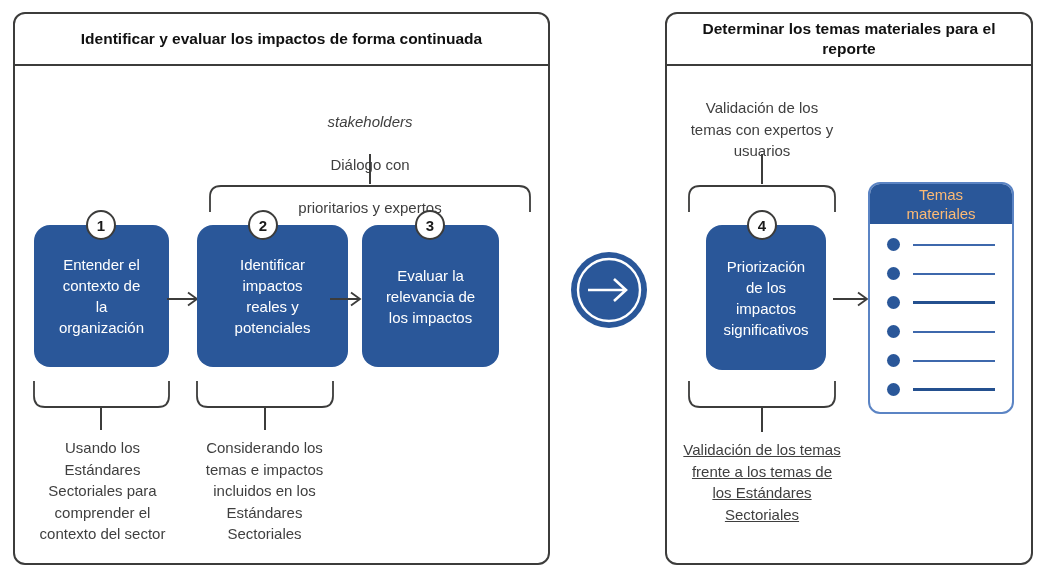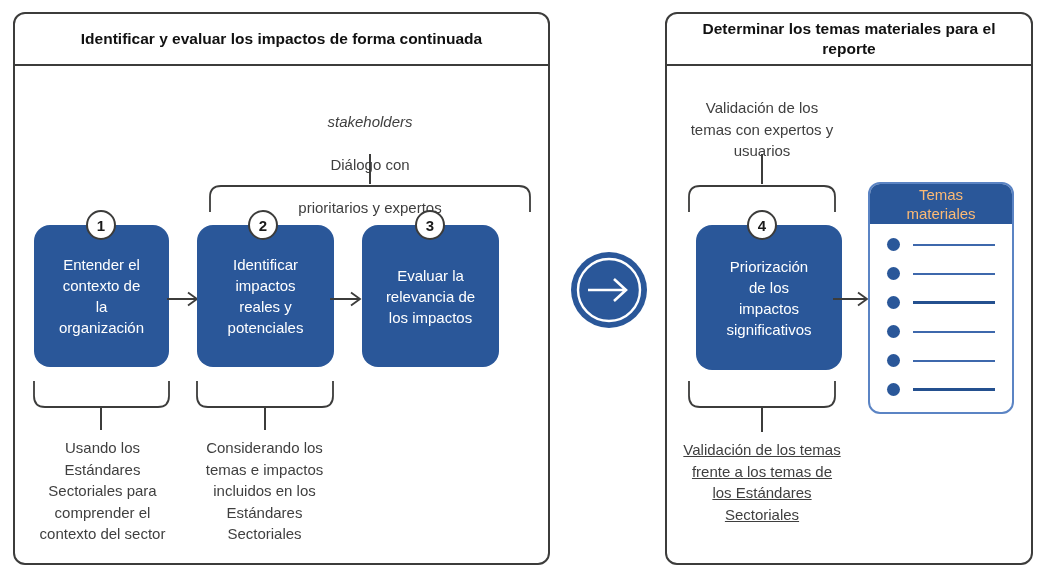--- a/index.html
+++ b/index.html
@@ -100,21 +100,21 @@
 la
 organización</div>
 
     <svg class="flow-arrow" style="left:152px; top:277px;" width="32" height="16">
       <path d="M0,8 H29 M21,1.5 L30,8 L21,14.5" fill="none" stroke="#3c3c3b" stroke-width="1.8"></path>
     </svg>
 
     <div class="num-circle" style="left:233px; top:196px;">
       <span>2</span>
     </div>
-    <div class="step-box" style="left:182px; top:211px; width:137px; height:142px;">Identificar
+    <div class="step-box" style="left:182px; top:211px; width:151px; height:142px;">Identificar
 impactos
 reales y
 potenciales</div>
 
     <svg class="flow-arrow" style="left:315px; top:277px;" width="32" height="16">
       <path d="M0,8 H29 M21,1.5 L30,8 L21,14.5" fill="none" stroke="#3c3c3b" stroke-width="1.8"></path>
     </svg>
 
     <div class="num-circle" style="left:400px; top:196px;">
       <span>3</span>
@@ -166,21 +166,21 @@
 
     <div class="stem" style="left:94px; top:140px; height:30px;"></div>
 
     <svg class="brace" style="left:21px; top:170px;" width="148" height="29">
       <path d="M1,28 V13 Q1,2 12,2 H136 Q147,2 147,13 V28" fill="none" stroke="#3c3c3b" stroke-width="1.8"></path>
     </svg>
 
     <div class="num-circle" style="left:80px; top:196px;">
       <span>4</span>
     </div>
-    <div class="step-box" style="left:29px; top:211px; width:146px; height:145px;">Priorización
+    <div class="step-box" style="left:39px; top:211px; width:120px; height:145px;">Priorización
 de los
 impactos
 significativos</div>
 
     <svg class="flow-arrow" style="left:166px; top:277px;" width="36" height="16">
       <path d="M0,8 H33 M25,1.5 L34,8 L25,14.5" fill="none" stroke="#3c3c3b" stroke-width="1.8"></path>
     </svg>
 
     <div class="topics-card">
       <div class="topics-card-header">Temas

